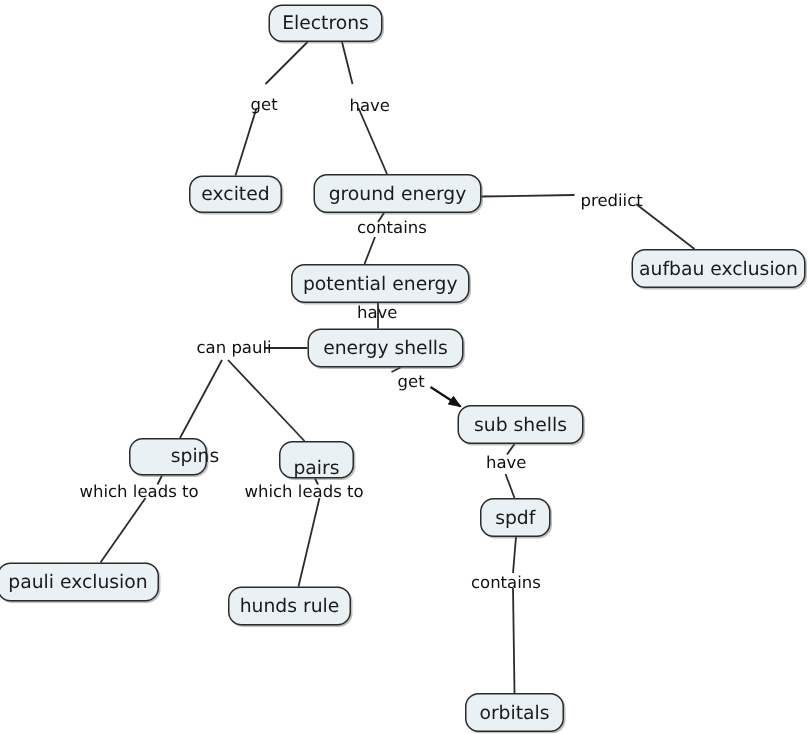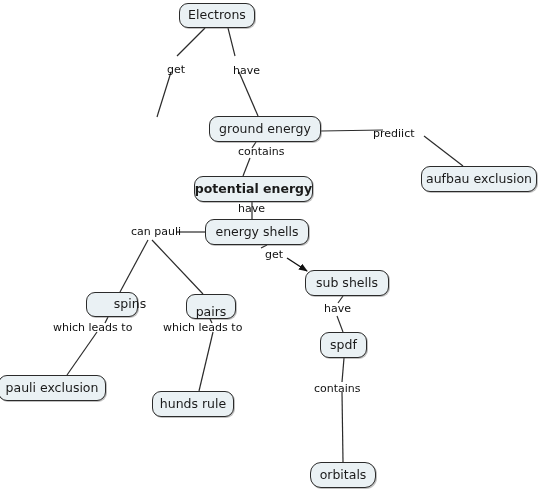--- a/index.html
+++ b/index.html
@@ -96,30 +96,33 @@
     <line x1="337" y1="316" x2="343" y2="332" stroke="#2b2b2b" stroke-width="1.2"></line>
 
     <line x1="344" y1="358" x2="342" y2="382" stroke="#2b2b2b" stroke-width="1.2"></line>
     <line x1="342" y1="392" x2="343" y2="462" stroke="#2b2b2b" stroke-width="1.2"></line>
   </svg>
 
   <div class="node" style="left:179px; top:3px; width:76px; height:25px;">
     <span>Electrons</span>
   </div>
 
+  <div class="node" style="left:126px; top:117px; width:62px; height:25px;">
+    <span>excited</span>
+  </div>
 
   <div class="node" style="left:209px; top:116px; width:112px; height:26px;">
     <span>ground energy</span>
   </div>
 
   <div class="node" style="left:421px; top:166px; width:116px; height:26px;">
     <span>aufbau exclusion</span>
   </div>
 
-  <div class="node" style="left:194px; top:176px; width:119px; height:26px;font-weight:bold;">
+  <div class="node" style="left:194px; top:176px; width:119px; height:26px;">
     <span>potential energy</span>
   </div>
 
   <div class="node" style="left:205px; top:219px; width:104px; height:26px;">
     <span>energy shells</span>
   </div>
 
   <div class="node" style="left:305px; top:270px; width:84px; height:26px;">
     <span>sub shells</span>
   </div>
@@ -137,29 +140,29 @@
   </div>
 
   <div class="node" style="left:-2px; top:375px; width:108px; height:26px;">
     <span>pauli exclusion</span>
   </div>
 
   <div class="node" style="left:152px; top:391px; width:82px; height:26px;">
     <span>hunds rule</span>
   </div>
 
-  <div class="node" style="left:310px; top:462px; width:66px; height:26px;border-radius:11px;">
+  <div class="node" style="left:310px; top:462px; width:66px; height:26px;">
     <span>orbitals</span>
   </div>
 
   <div class="edge-label" style="left:167px; top:64px;">get</div>
 
   <div class="edge-label" style="left:233px; top:65px;">have</div>
 
-  <div class="edge-label" style="left:373px; top:128px;">prediict</div>
+  <div class="edge-label" style="left:387px; top:128px;">prediict</div>
 
   <div class="edge-label" style="left:238px; top:146px;">contains</div>
 
   <div class="edge-label" style="left:238px; top:203px;">have</div>
 
   <div class="edge-label" style="left:131px; top:226px;">can pauli</div>
 
   <div class="edge-label" style="left:265px; top:249px;">get</div>
 
   <div class="edge-label" style="left:53px; top:322px;">which leads to</div>

